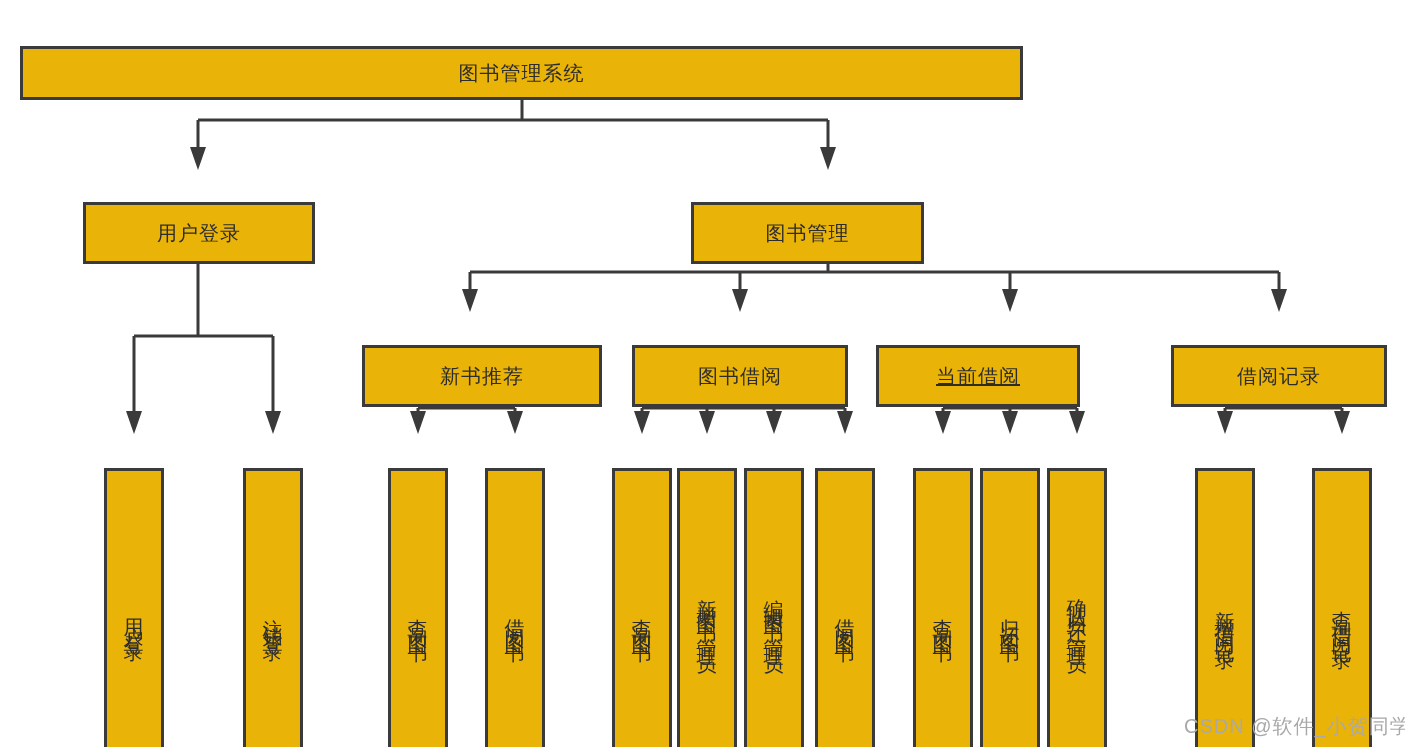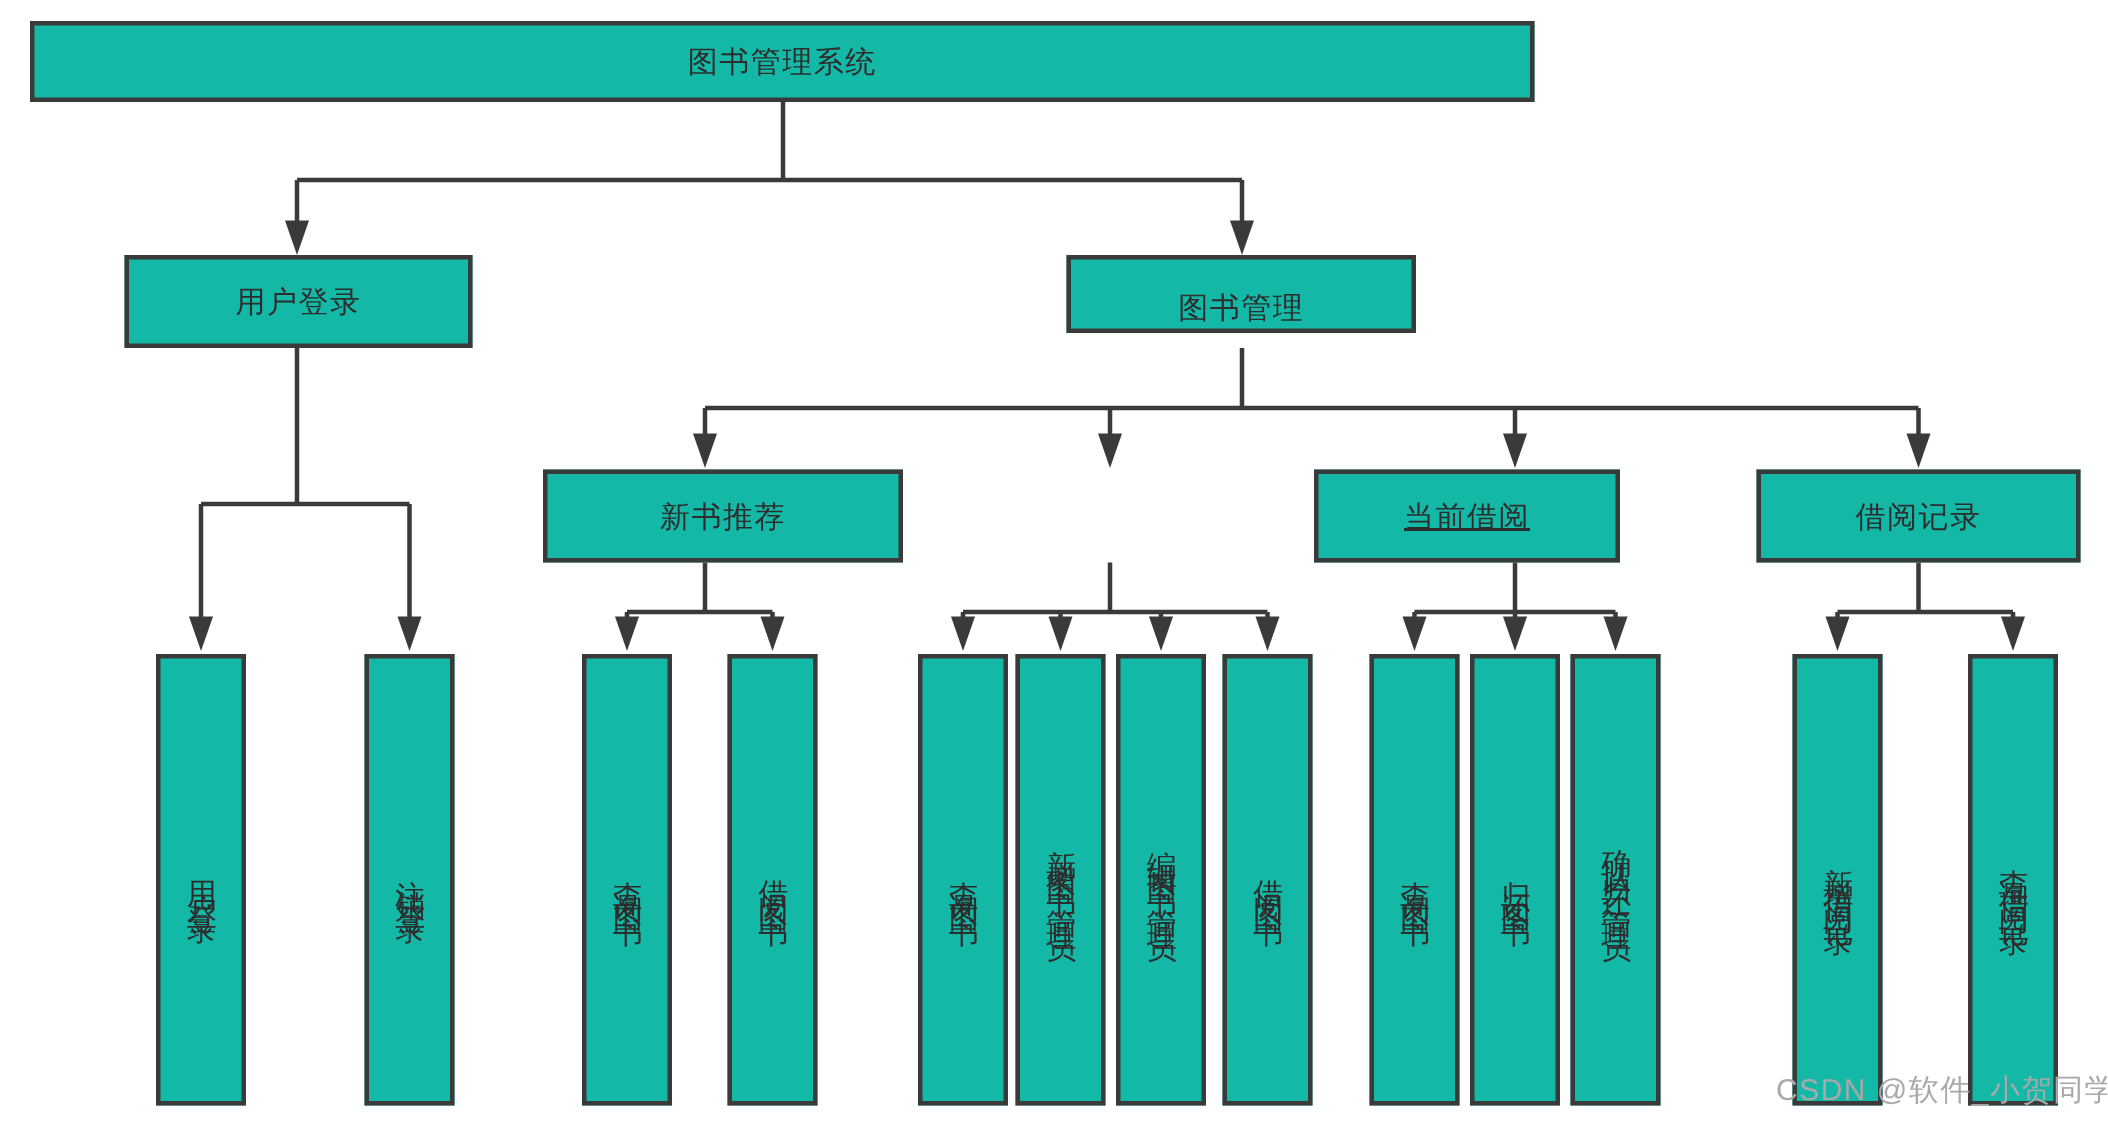--- a/index.html
+++ b/index.html
@@ -16,23 +16,24 @@
     overflow:hidden;
   }
   .connectors{
     position:absolute;left:0;top:0;width:1405px;height:747px;
     pointer-events:none;
   }
   .node{
     position:absolute;
     box-sizing:border-box;
     border:3px solid var(--line);
-    background:#14b8a6;
+    background:#eab308;
     display:flex;align-items:center;justify-content:center;
     color:var(--text);
+    margin-top:32px;
   }
   .hnode{
     font-size:20px;
     letter-spacing:1px;
     white-space:nowrap;
   }
   .vnode{
     width:60px;top:436px;height:301px;
   }
   .vnode .vlabel{
@@ -48,21 +49,21 @@
     left:1184px;top:713px;
     font-size:20px;
     color:#a9a9a9;
     letter-spacing:1px;
     white-space:nowrap;
     z-index:5;
   }
   
   #n-root   {left:20px;  top:14px;  width:1003px;height:54px;}
   #n-login  {left:83px;  top:170px; width:232px; height:62px;}
-  #n-mgmt   {left:711px; top:170px; width:233px; height:52px;align-items:flex-end;}
+  #n-mgmt   {left:691px; top:170px; width:233px; height:62px;}
   #n-newbook{left:362px; top:313px; width:240px; height:62px;}
   #n-borrow {left:632px; top:313px; width:216px; height:62px;}
   #n-current{left:876px; top:313px; width:204px; height:62px;text-decoration:underline;}
   #n-records{left:1171px;top:313px; width:216px; height:62px;}
   #l1 {left:104px;}  #l2 {left:243px;}
   #l3 {left:388px;}  #l4 {left:485px;}
   #l5 {left:612px;}  #l6 {left:677px;} #l7 {left:744px;} #l8 {left:815px;}
   #l9 {left:913px;}  #l10{left:980px;} #l11{left:1047px;}
   #l12{left:1195px;} #l13{left:1312px;}
 </style>
@@ -121,20 +122,23 @@
   <div class="node hnode" id="n-login">
     <span>用户登录</span>
   </div>
   <div class="node hnode" id="n-mgmt">
     <span>图书管理</span>
   </div>
 
   <div class="node hnode" id="n-newbook">
     <span>新书推荐</span>
   </div>
+  <div class="node hnode" id="n-borrow">
+    <span>图书借阅</span>
+  </div>
   <div class="node hnode" id="n-current">
     <span>当前借阅</span>
   </div>
   <div class="node hnode" id="n-records">
     <span>借阅记录</span>
   </div>
 
   <div class="node vnode" id="l1">
     <span class="vlabel">用户登录</span>
   </div>

